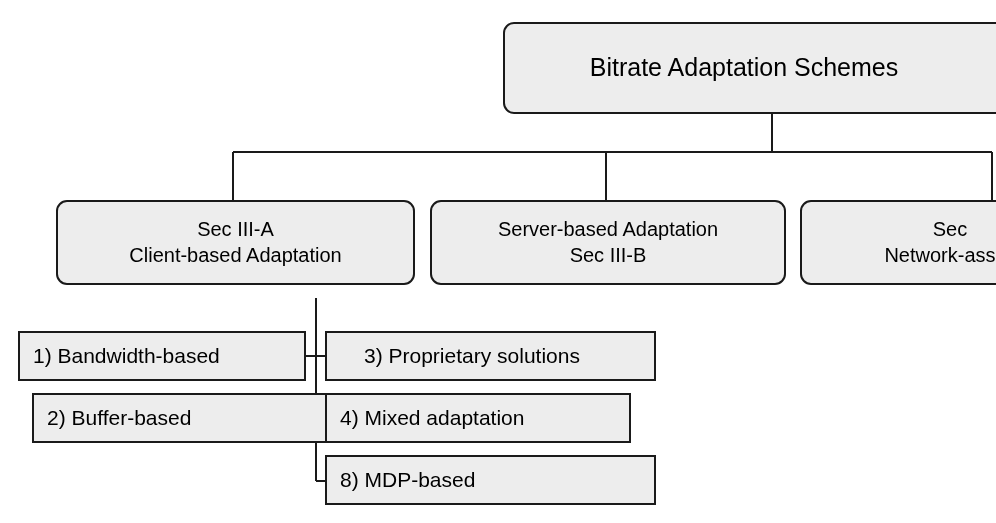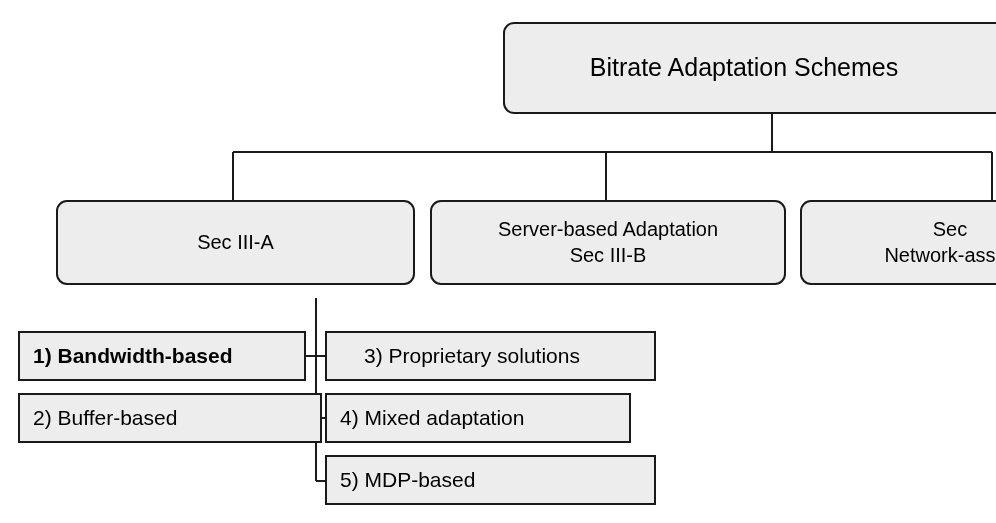--- a/index.html
+++ b/index.html
@@ -80,22 +80,22 @@
   .leaf {
     border-radius: 0;
     justify-content: flex-start;
     height: 50px;
     font-size: 21px;
   }
   .leaf .node-text {
     text-align: left;
     padding-left: 13px;
   }
-  #leaf-bandwidth   { left: 18px;  top: 331px; width: 288px; font-weight: bold; }
-  #leaf-buffer      { left: 18px;  top: 393px; width: 304px; }
+  #leaf-bandwidth   { left: 18px;  top: 331px; width: 288px; }
+  #leaf-buffer      { left: 32px;  top: 393px; width: 304px; }
   #leaf-proprietary { left: 325px; top: 331px; width: 331px; padding-left: 24px; }
   #leaf-mixed       { left: 325px; top: 393px; width: 306px; }
   #leaf-mdp         { left: 325px; top: 455px; width: 331px; }
 </style>
 </head>
 <body>
 
 <div id="diagram-canvas">
 
   <svg class="connectors" viewBox="0 0 996 523" xmlns="http://www.w3.org/2000/svg">
@@ -120,20 +120,21 @@
     </g>
   </svg>
 
   <div class="node rounded" id="node-root">
     <span class="node-text">Bitrate Adaptation Schemes</span>
   </div>
 
   <div class="node rounded node-l2" id="node-sec-a">
     <span class="node-text">
       <span class="line">Sec III-A</span>
+      <span class="line">Client-based Adaptation</span>
     </span>
   </div>
 
   <div class="node rounded node-l2" id="node-sec-b">
     <span class="node-text">
       <span class="line">Server-based Adaptation</span>
       <span class="line">Sec III-B</span>
     </span>
   </div>
 
@@ -154,16 +155,16 @@
 
   <div class="node leaf" id="leaf-proprietary">
     <span class="node-text">3) Proprietary solutions</span>
   </div>
 
   <div class="node leaf" id="leaf-mixed">
     <span class="node-text">4) Mixed adaptation</span>
   </div>
 
   <div class="node leaf" id="leaf-mdp">
-    <span class="node-text">5) MDP-based</span>
+    <span class="node-text">8) MDP-based</span>
   </div>
 
 </div>
 
 </body></html>

